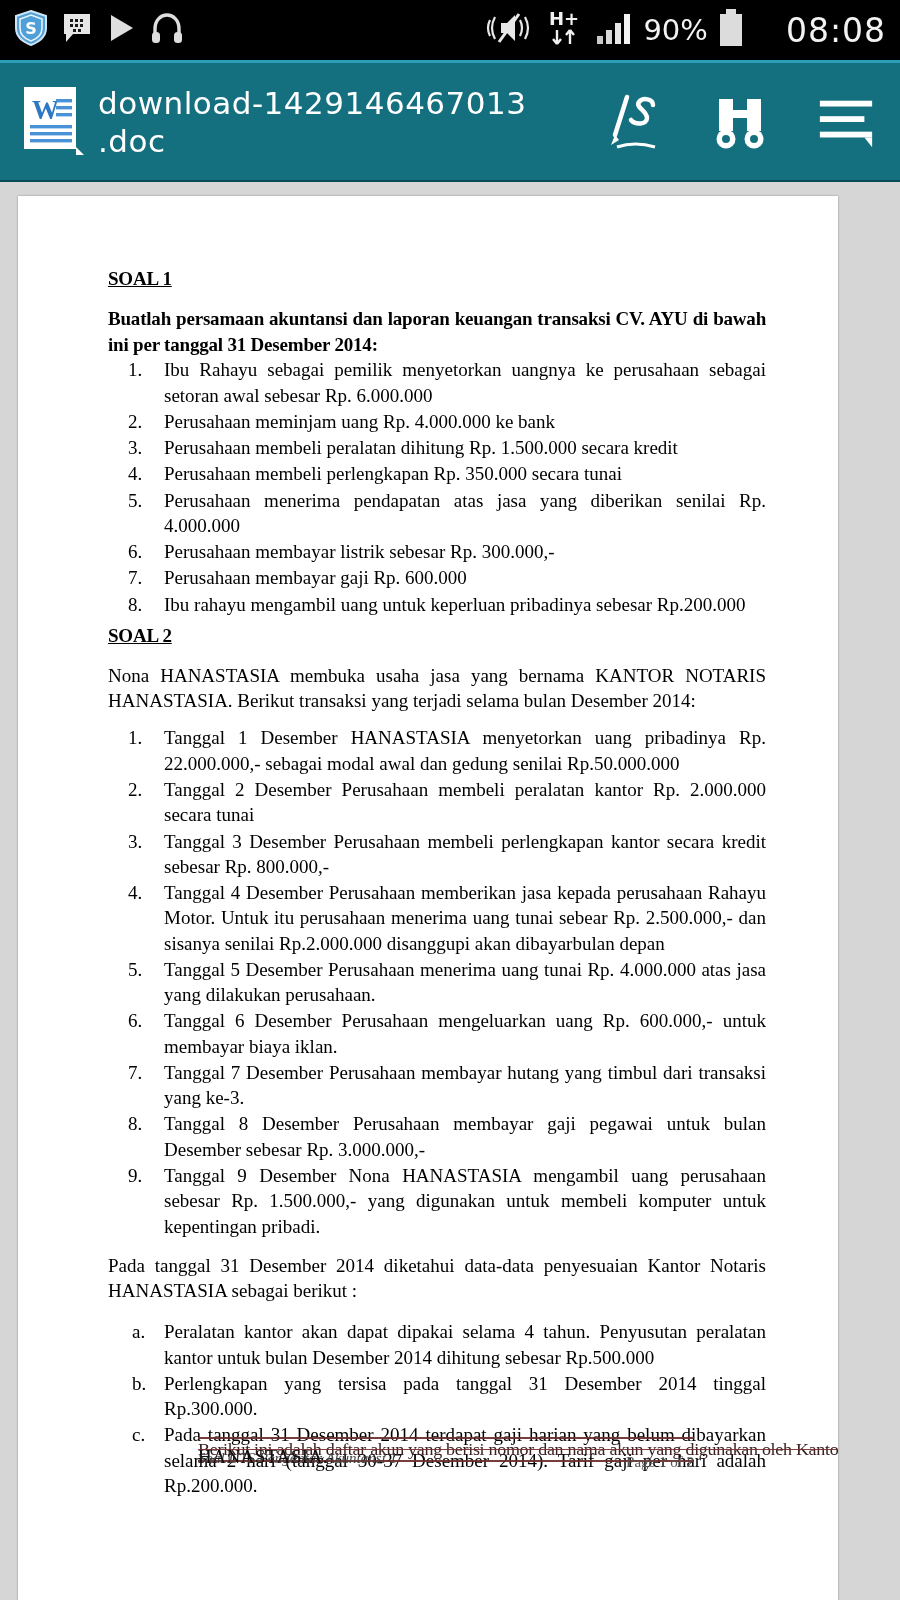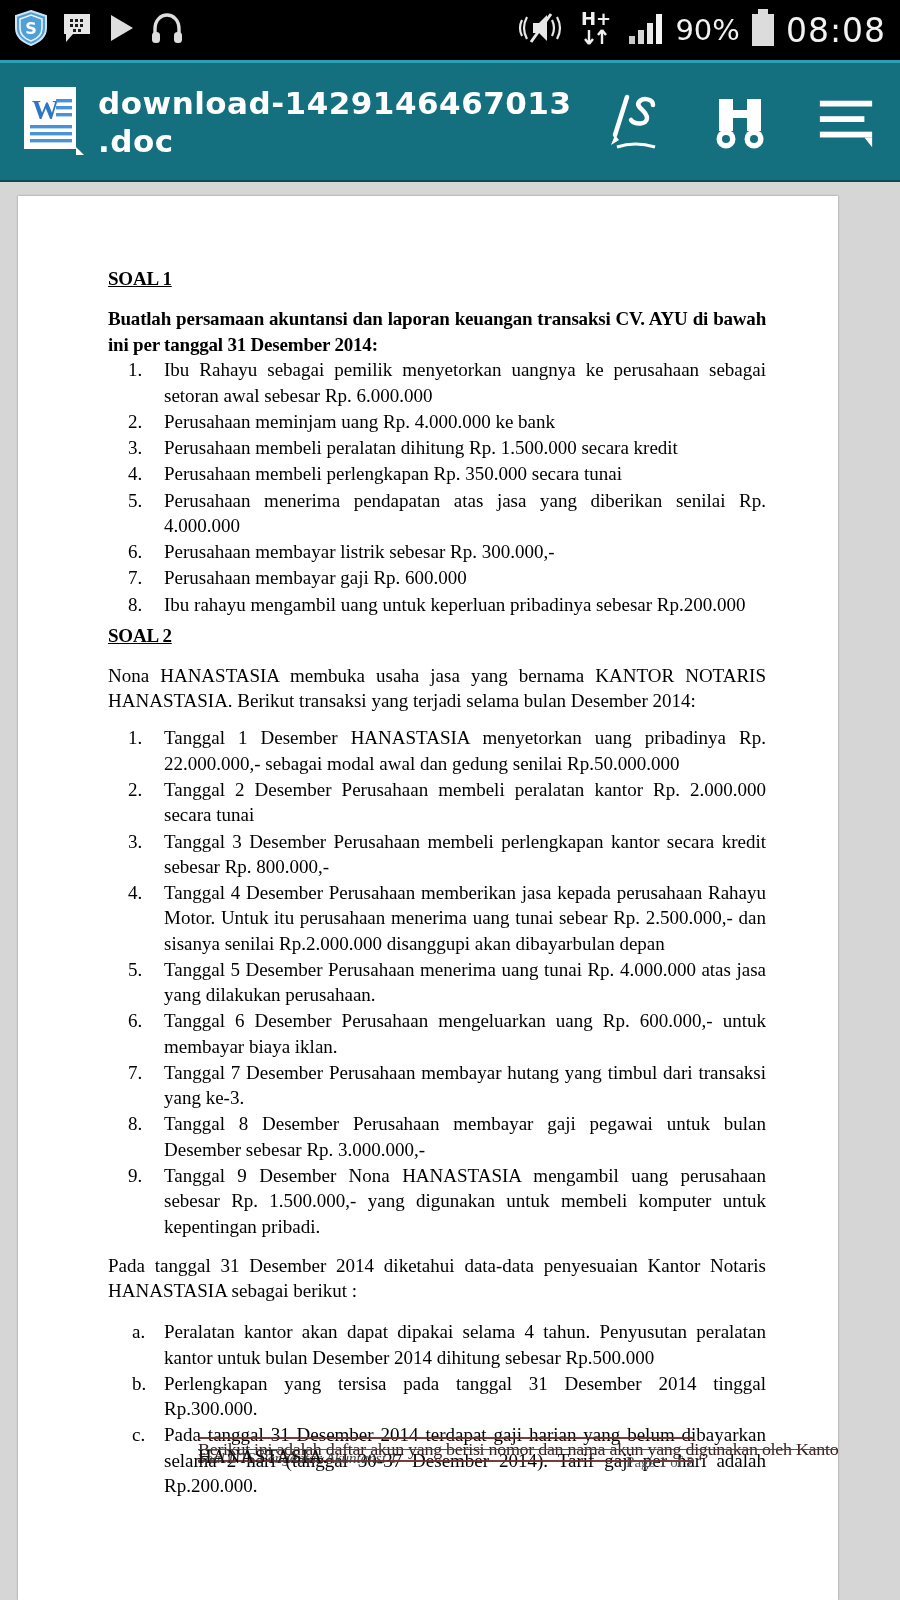--- a/index.html
+++ b/index.html
@@ -34,20 +34,21 @@
     align-items: center;
     gap: 9px;
   }
   .sb-icon { display: block; }
 
   .clock-text {
     color: #f2f2f2;
     font-size: 33px;
     letter-spacing: 1px;
     font-family: "DejaVu Sans", sans-serif;
+    margin-left: 32px;
   }
   .battery-pct {
     color: #f2f2f2;
     font-size: 29px;
     font-family: "DejaVu Sans", sans-serif;
   }
 
   
   #app-header {
     position: relative;
@@ -69,21 +70,20 @@
   }
   #title-block {
     flex: 1 1 auto;
     min-width: 0;
     color: #ffffff;
     font-family: "DejaVu Sans", sans-serif;
     font-size: 31px;
     line-height: 1.22;
     letter-spacing: 0.5px;
     padding-top: 2px;
-    font-weight: bold;
   }
   .header-actions {
     display: flex;
     align-items: center;
     gap: 46px;
     margin-right: 8px;
     margin-left: 18px;
   }
   .hdr-btn {
     width: 60px;

